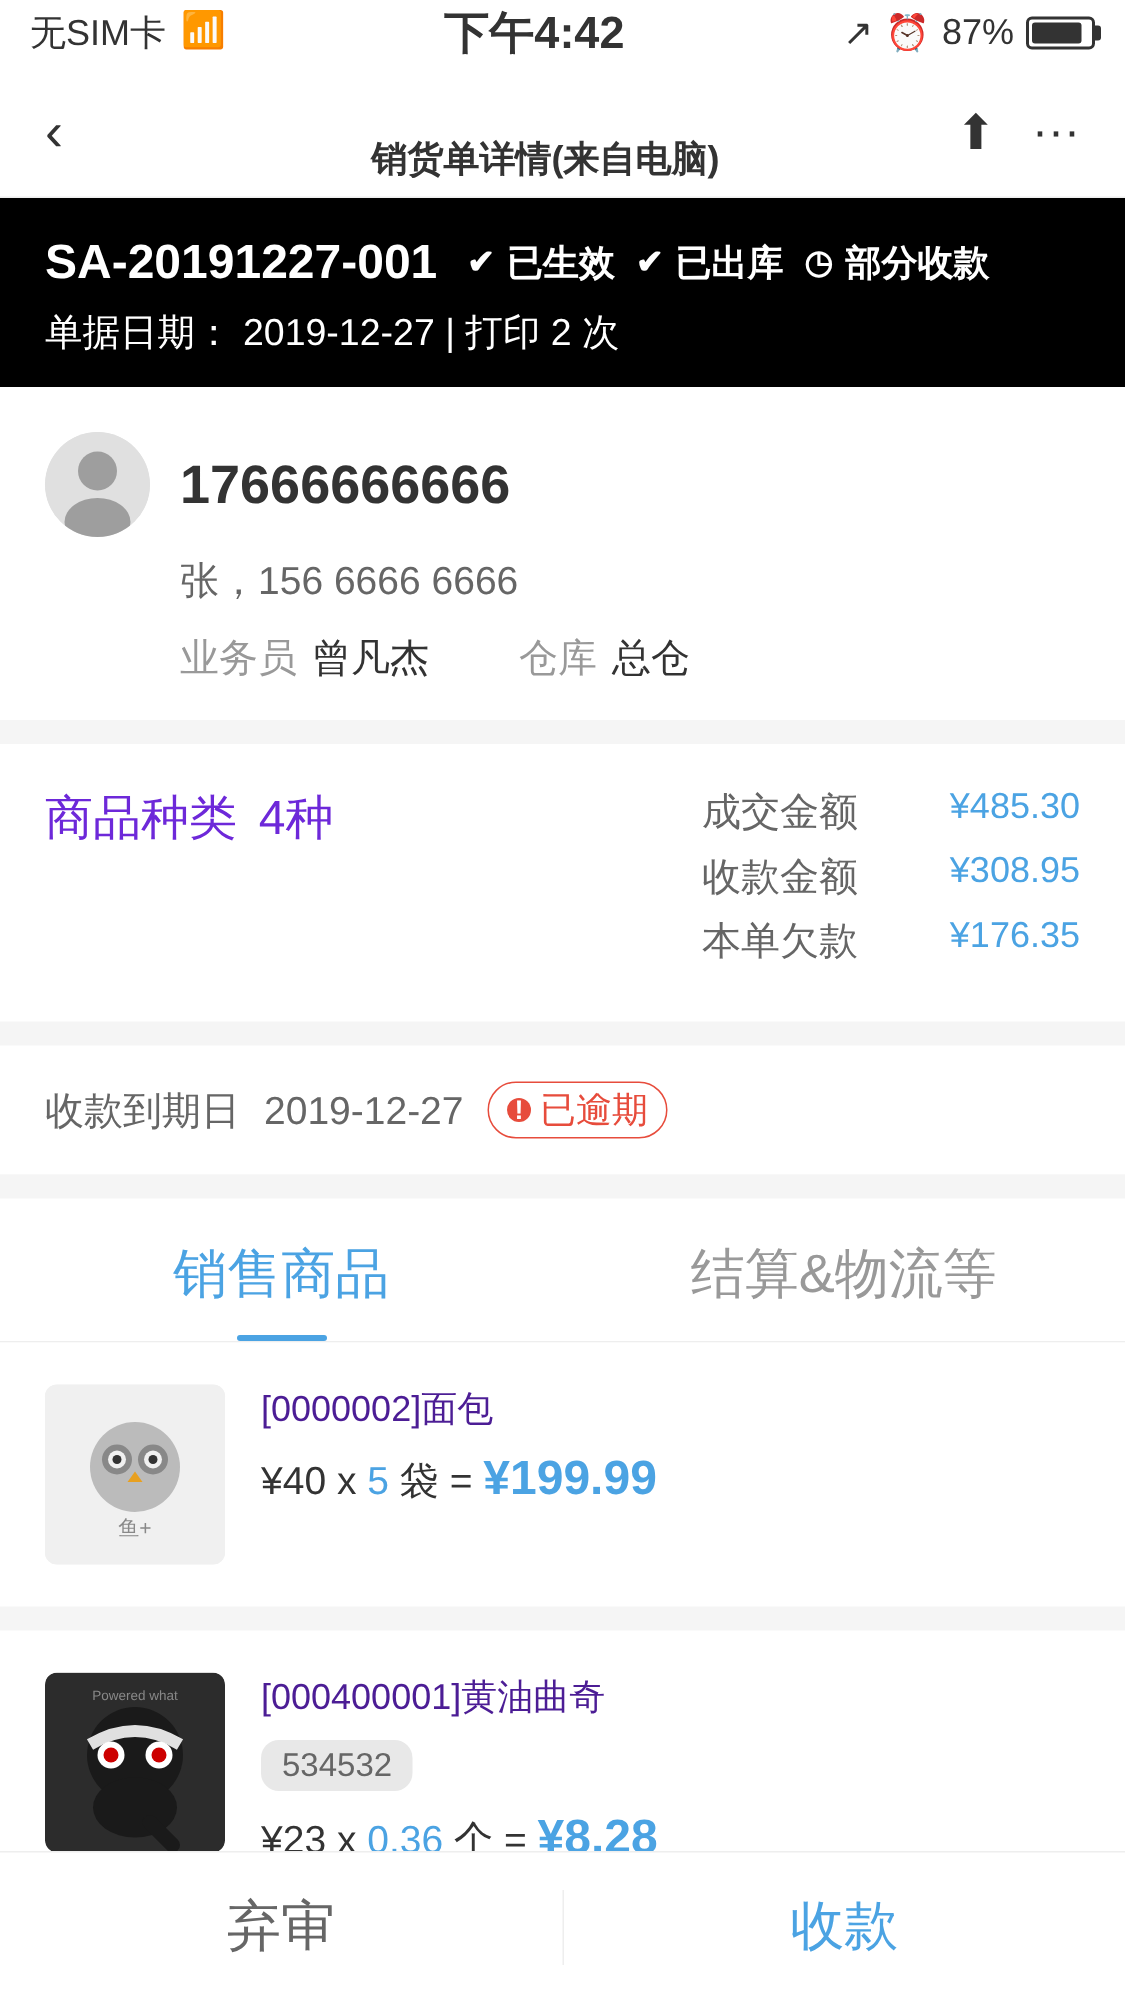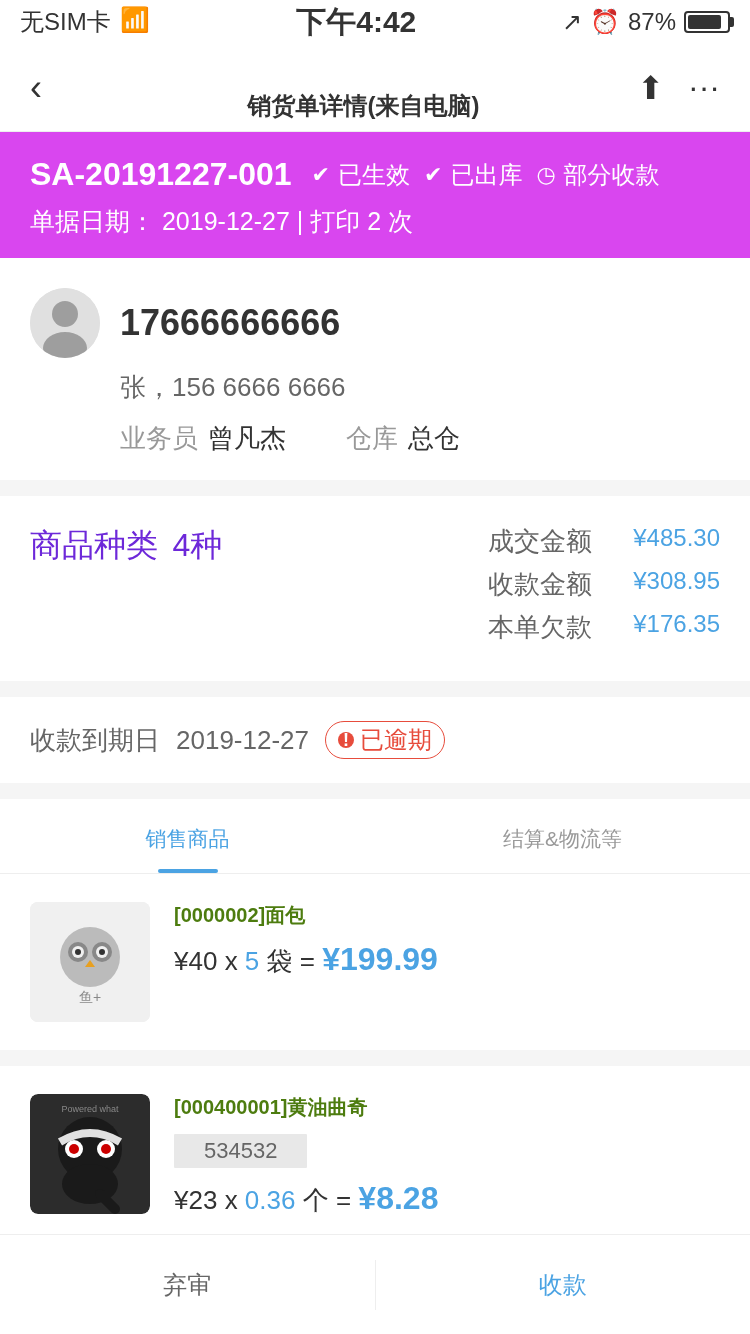--- a/index.html
+++ b/index.html
@@ -49,30 +49,30 @@
     }
     .nav-back {
       font-size: 36px; color: #333; cursor: pointer; width: 60px;
     }
     .nav-title { font-size: 24px; font-weight: 600; color: #333; margin-top: 37px; }
     .nav-actions { display: flex; align-items: center; gap: 24px; }
     .nav-icon { font-size: 32px; color: #333; cursor: pointer; }
 
     
     .header-banner {
-      background: #d946ef;
+      background: #000000;
       padding: 24px 30px 20px;
     }
     .header-banner-top {
       display: flex; align-items: center; gap: 20px; margin-bottom: 12px;
     }
     .order-id { color: #fff; font-size: 32px; font-weight: 700; }
     .badges { display: flex; gap: 14px; align-items: center; }
     .badge {
-      color: #fff; font-size: 24px; display: flex; align-items: center; gap: 4px;
+      color: #fff; font-size: 24px; display: flex; align-items: center; gap: 4px; font-weight: bold;
     }
     .badge-check::before { content: '✔'; font-size: 22px; }
     .badge-clock::before { content: '◷'; font-size: 22px; }
     .header-banner-bottom { color: #fff; font-size: 25px; }
 
     
     .customer-card {
       background: #fff;
       padding: 30px 30px 24px;
       margin-bottom: 16px;
@@ -98,21 +98,21 @@
       background: #fff;
       padding: 28px 30px;
       margin-bottom: 16px;
       display: flex;
       justify-content: space-between;
       align-items: flex-start;
     }
     .stats-left { font-size: 26px; color: #666; }
     .stats-left span { color: #6d28d9; font-size: 32px; }
     .stats-right { text-align: right; }
-    .stats-row { display: flex; justify-content: flex-end; gap: 8px; margin-bottom: 8px; font-size: 26px; }
+    .stats-row { display: flex; justify-content: flex-end; gap: 28px; margin-bottom: 8px; font-size: 26px; }
     .stats-row-label { color: #666; }
     .stats-row-value { color: #4BA3E3; font-size: 24px; min-width: 120px; text-align: right; }
 
     
     .due-date-card {
       background: #fff;
       padding: 24px 30px;
       margin-bottom: 0;
       display: flex;
       align-items: center;
@@ -137,21 +137,21 @@
 
     
     .tabs-bar {
       background: #fff;
       display: flex;
       border-bottom: 1px solid #eee;
       margin-bottom: 0;
     }
     .tab {
       flex: 1; text-align: center; padding: 26px 0 20px;
-      font-size: 21px; cursor: pointer; position: relative;
+      font-size: 36px; cursor: pointer; position: relative;
     }
     .tab.active { color: #4BA3E3; }
     .tab.inactive { color: #999; }
     .tab.active::after {
       content: ''; position: absolute; bottom: 0; left: 50%; transform: translateX(-50%);
       width: 60px; height: 4px; background: #4BA3E3; border-radius: 2px;
     }
 
     
     .product-list { background: #f5f5f5; }
@@ -162,41 +162,41 @@
       display: flex;
       align-items: flex-start;
       gap: 24px;
     }
     .product-thumb {
       width: 120px; height: 120px; border-radius: 8px;
       background: #f0f0f0; overflow: hidden; flex-shrink: 0;
       display: flex; align-items: center; justify-content: center;
     }
     .product-info { flex: 1; }
-    .product-name { font-size: 20px; color: #4d7c0f; margin-bottom: 12px; font-weight: bold; }
+    .product-name { font-size: 24px; color: #4c1d95; margin-bottom: 12px; }
     .product-tag {
       display: inline-block; background: #e8e8e8; color: #666;
-      font-size: 22px; padding: 4px 30px; border-radius: 1px; margin-bottom: 12px;
+      font-size: 22px; padding: 4px 14px; border-radius: 12px; margin-bottom: 12px;
     }
     .product-price { font-size: 26px; color: #333; }
     .product-price .qty { color: #4BA3E3; }
     .product-price .total { color: #4BA3E3; font-size: 32px; font-weight: 600; }
 
     
     .bottom-bar {
       position: fixed;
       bottom: 0; left: 0; width: 750px;
       height: 100px;
       background: #fff;
       border-top: 1px solid #eee;
       display: flex;
       align-items: center;
     }
     .bottom-btn {
-      flex: 1; text-align: center; font-size: 24px; font-weight: 500;
+      flex: 1; text-align: center; font-size: 36px; font-weight: 500;
       cursor: pointer; padding: 20px 0;
     }
     .bottom-btn.gray { color: #666; }
     .bottom-btn.blue { color: #4BA3E3; }
     .bottom-divider { width: 1px; height: 50px; background: #eee; }
   </style>
 </head>
 <body>
 
 <div class="status-bar">

